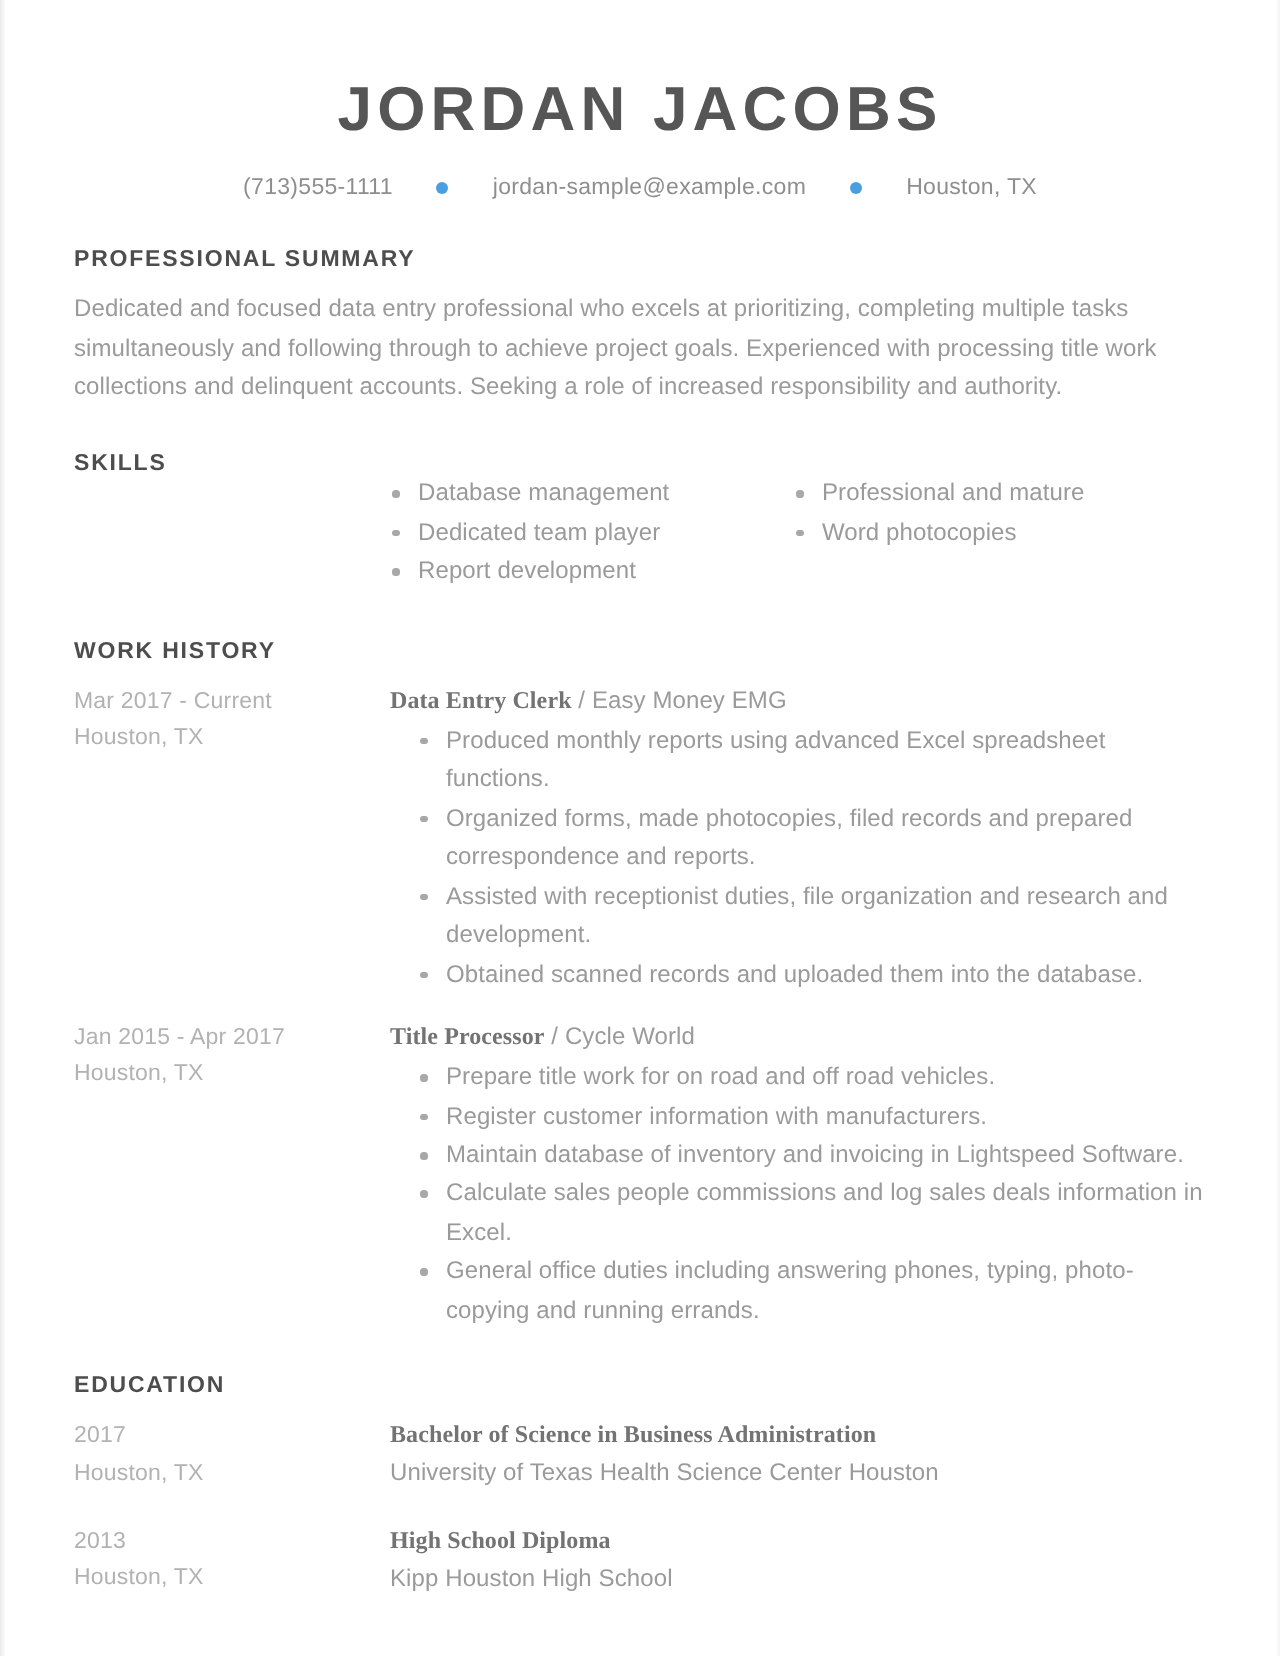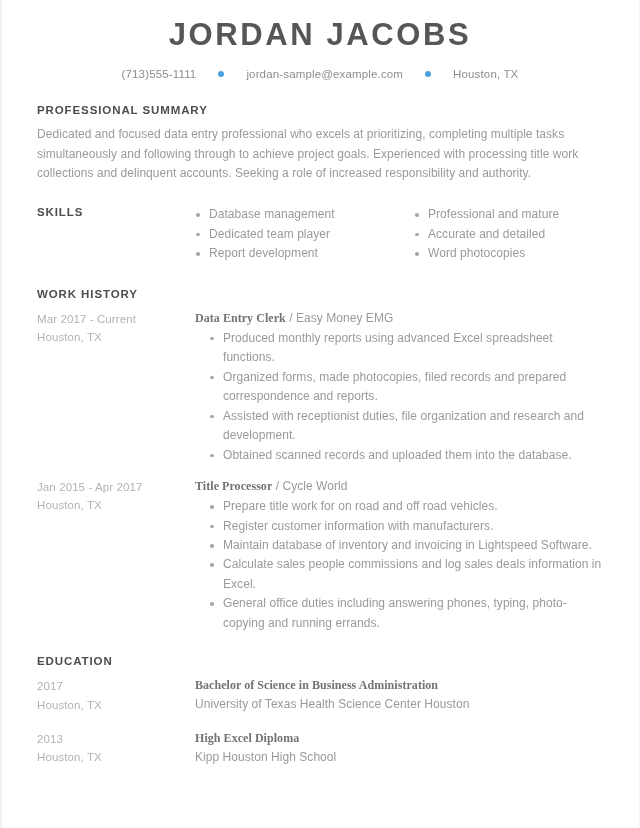--- a/index.html
+++ b/index.html
@@ -30,21 +30,21 @@
   }
   .edge-right {
     position: absolute;
     right: 0; top: 0; bottom: 0;
     width: 2px;
     background: linear-gradient(to left, #f2f3f4, #ffffff);
   }
 
   
   .header {
-    padding-top: 18px;
+    padding-top: 38px;
     text-align: center;
   }
   .cand-name {
     font-size: 31px;
     font-weight: bold;
     color: #565656;
     letter-spacing: 2.6px;
     line-height: 1.1;
     margin: 0;
   }
@@ -94,21 +94,22 @@
   }
   .skills-section .section-heading {
     width: 158px;
     flex: 0 0 158px;
     margin-bottom: 0;
     padding-top: 1px;
   }
   .skills-cols {
     display: flex;
     flex: 1 1 auto;
-    gap: 17px;
+    gap: 0;
+    margin-top: 12px;
   }
   .skills-col {
     width: 202px;
     flex: 0 0 202px;
   }
   ul.bullets {
     list-style: none;
     margin: 0;
     padding: 0;
   }
@@ -210,21 +211,20 @@
       <div class="skills-col">
         <ul class="bullets">
           <li>Database management</li>
           <li>Dedicated team player</li>
           <li>Report development</li>
         </ul>
       </div>
       <div class="skills-col">
         <ul class="bullets">
           <li>Professional and mature</li>
-          <li>Accurate and detailed</li>
           <li>Word photocopies</li>
         </ul>
       </div>
     </div>
   </div>
 
   <div class="section">
     <div class="section-heading">WORK HISTORY</div>
 
     <div class="entry work-entry">
@@ -281,20 +281,20 @@
       </div>
     </div>
 
     <div class="entry edu-entry">
       <div class="entry-left">
         <div class="entry-date">2013</div>
         <div class="entry-loc">Houston, TX</div>
       </div>
       <div class="entry-right">
         <div class="entry-title">
-          <b>High Excel Diploma</b>
+          <b>High School Diploma</b>
         </div>
         <div class="entry-sub">Kipp Houston High School</div>
       </div>
     </div>
   </div>
 
 </div>
 
 </body></html>

